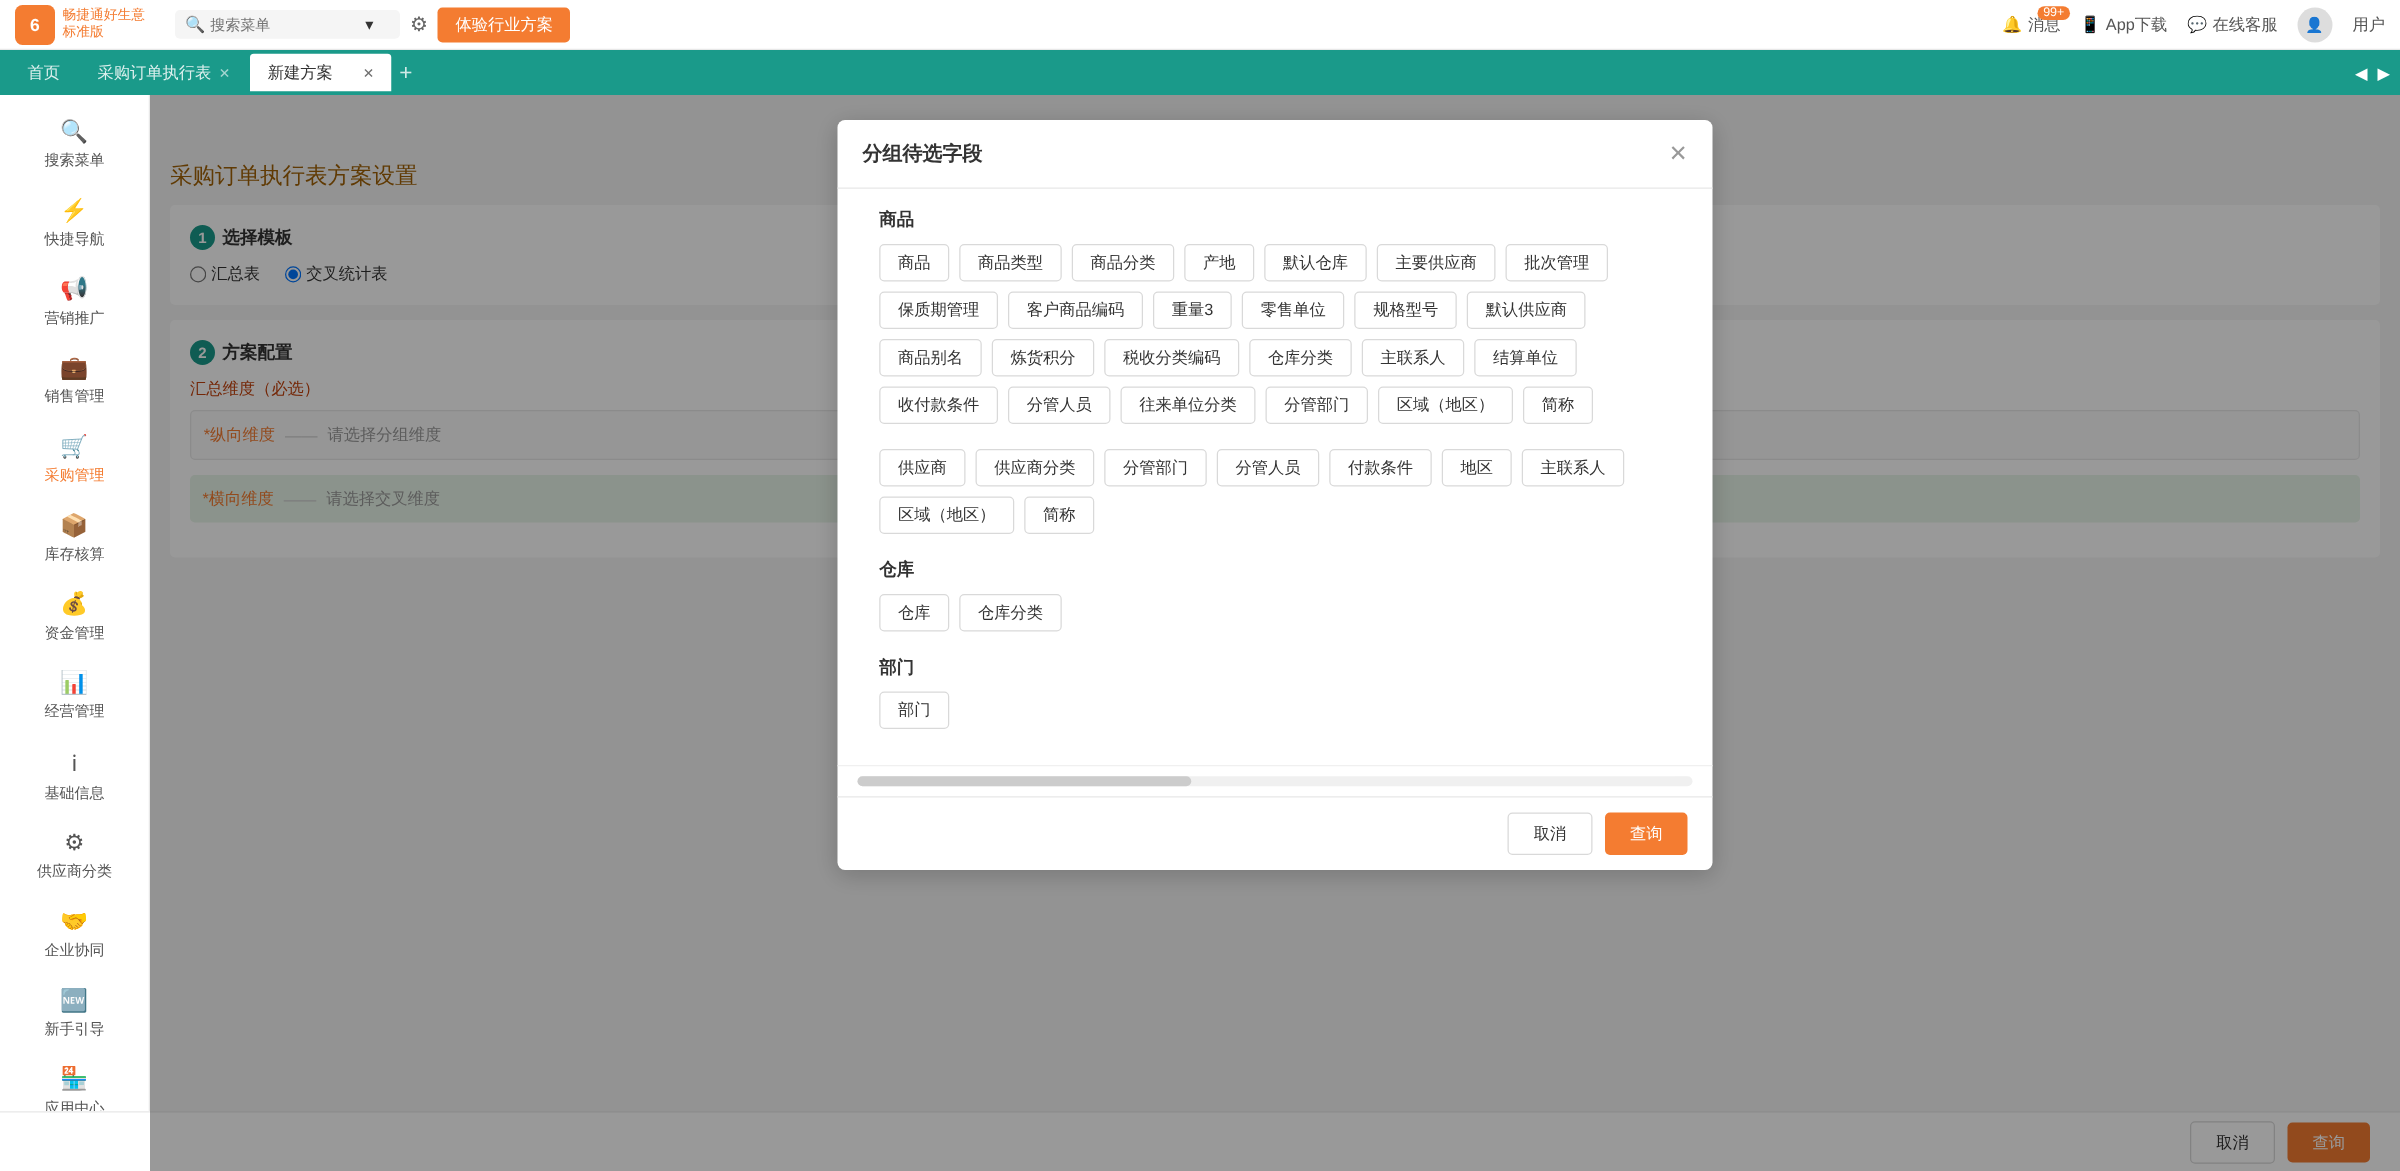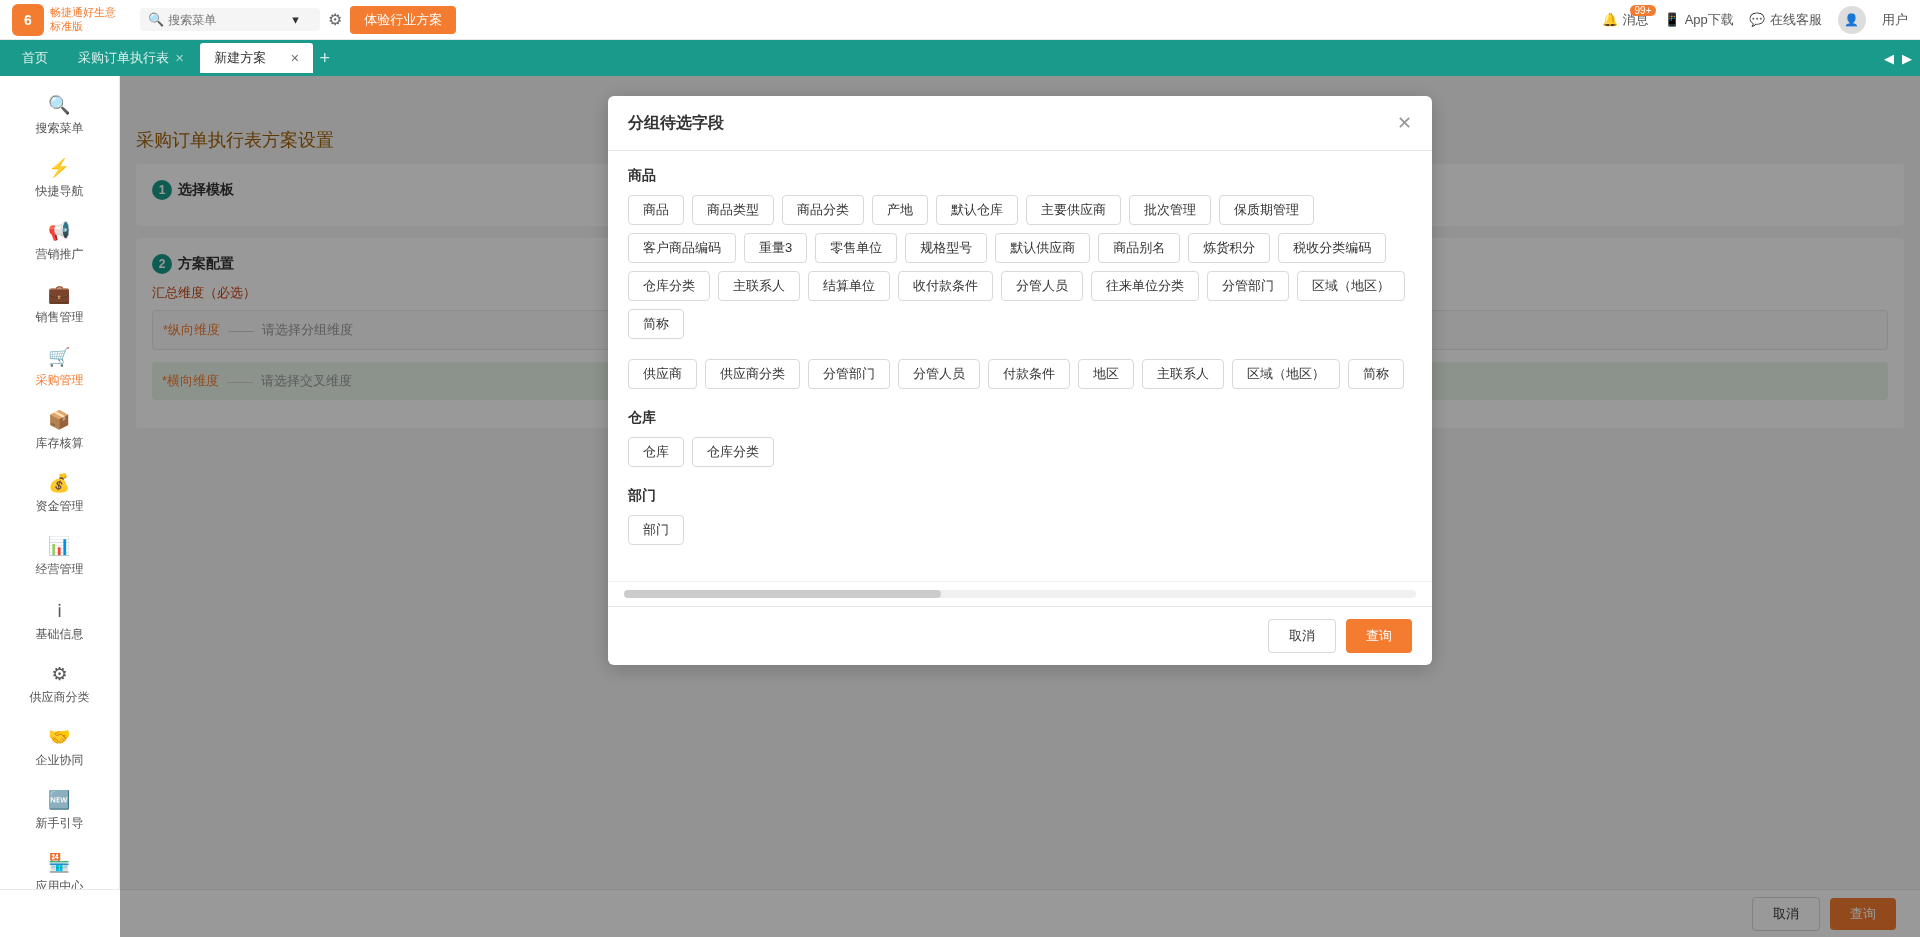--- a/index.html
+++ b/index.html
@@ -38,25 +38,25 @@
 
     
     .main { flex: 1; overflow: hidden; position: relative; }
     .main-content { padding: 16px; height: 100%; overflow-y: auto; background: #f5f5f5; }
     .breadcrumb { font-size: 18px; color: #a16207; margin-bottom: 12px; margin-top: 36px; }
     .section-title { font-size: 14px; font-weight: bold; color: #333; margin-bottom: 10px; display: flex; align-items: center; gap: 6px; }
     .step-badge { background: #1a9a8a; color: white; width: 20px; height: 20px; border-radius: 50%; display: inline-flex; align-items: center; justify-content: center; font-size: 12px; }
 
     
     .modal-overlay { position: absolute; top: 0; left: 0; right: 0; bottom: 0; background: rgba(0,0,0,0.4); display: flex; align-items: flex-start; justify-content: center; padding-top: 20px; z-index: 100; }
-    .modal { background: #fff; border-radius: 6px; width: 824px; max-height: 600px; display: flex; flex-direction: column; box-shadow: 0 4px 20px rgba(0,0,0,0.2); }
+    .modal { background: #fff; border-radius: 6px; width: 700px; max-height: 600px; display: flex; flex-direction: column; box-shadow: 0 4px 20px rgba(0,0,0,0.2); }
     .modal-header { padding: 16px 20px; border-bottom: 1px solid #e8e8e8; display: flex; align-items: center; justify-content: space-between; }
     .modal-title { font-size: 16px; font-weight: bold; color: #333; }
     .modal-close { cursor: pointer; font-size: 18px; color: #999; }
-    .modal-body { padding: 16px 20px; overflow-y: auto; flex: 1; }
+    .modal-body { padding: 16px 33px; overflow-y: auto; flex: 1; }
     .modal-footer { padding: 12px 20px; border-top: 1px solid #e8e8e8; display: flex; justify-content: flex-end; gap: 10px; }
 
     
     .field-group { margin-bottom: 20px; }
     .field-group-title { font-size: 14px; font-weight: bold; color: #333; margin-bottom: 10px; }
     .fields-row { display: flex; flex-wrap: wrap; gap: 8px; }
     .field-tag { border: 1px solid #d9d9d9; border-radius: 4px; padding: 5px 14px; font-size: 13px; color: #333; cursor: pointer; background: #fff; white-space: nowrap; }
 
     
     .btn-cancel { border: 1px solid #d9d9d9; background: #fff; padding: 7px 20px; border-radius: 4px; cursor: pointer; font-size: 13px; color: #333; }
@@ -189,20 +189,30 @@
   </div>
 
   <div class="main">
     <div class="main-content">
       <div class="breadcrumb">采购订单执行表方案设置</div>
 
       <div style="background:#fff;padding:16px;border-radius:4px;margin-bottom:12px;">
         <div class="section-title">
           <span class="step-badge">1</span>
           <span>选择模板</span>
+        </div>
+        <div style="display:flex;gap:20px;margin-top:8px;">
+          <label style="display:flex;align-items:center;gap:4px;cursor:pointer;">
+            <input type="radio" name="template" style="">
+            <span>汇总表</span>
+          </label>
+          <label style="display:flex;align-items:center;gap:4px;cursor:pointer;">
+            <input type="radio" name="template" checked="" style="">
+            <span>交叉统计表</span>
+          </label>
         </div>
       </div>
 
       <div style="background:#fff;padding:16px;border-radius:4px;">
         <div class="section-title">
           <span class="step-badge">2</span>
           <span>方案配置</span>
         </div>
         <div style="color:#c2410c;font-size:13px;margin-bottom:8px;">汇总维度（必选）</div>
         <div style="display:flex;align-items:center;gap:8px;margin-bottom:12px;background:#fafafa;padding:10px;border:1px solid #e8e8e8;border-radius:4px;">

